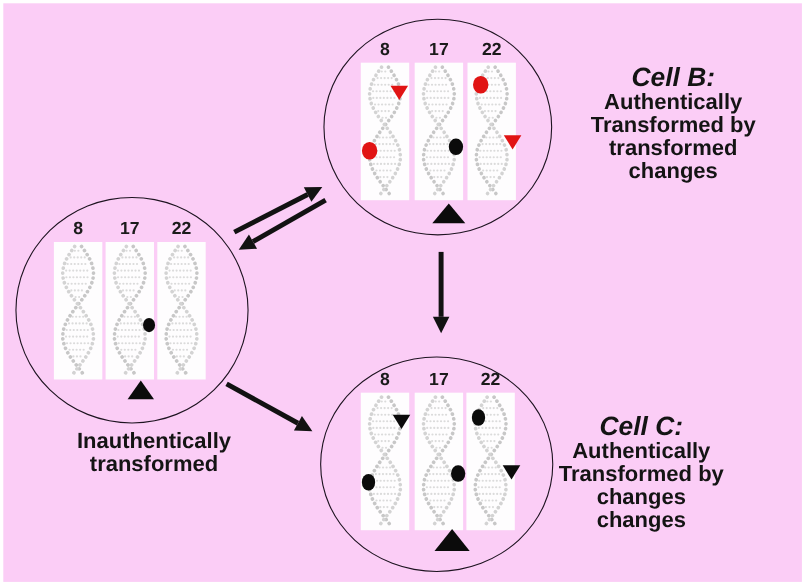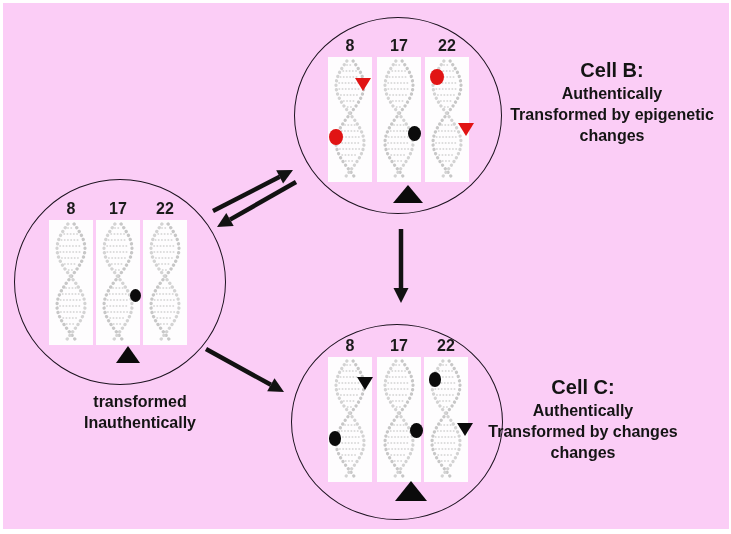--- a/index.html
+++ b/index.html
@@ -17,22 +17,22 @@
   .chrom-label{
     position:absolute;width:44px;height:18px;text-align:center;
     font-size:16px;font-weight:600;color:#1b1b1b;line-height:18px;
   }
   .chrom-box{
     position:absolute;width:44px;height:125px;background:#fefdfe;
   }
   .chrom-box svg{position:absolute;left:0;top:0;}
   .base-tri{position:absolute;width:0;height:0;}
   .caption{position:absolute;text-align:center;color:#141414;}
-  .caption-title{font-size:20px;font-weight:bold;line-height:25px;}
-  .caption-line{font-size:16px;font-weight:bold;line-height:21px;text-align:center;}
+  .caption-title{font-size:24px;font-weight:bold;line-height:25px;font-style:italic;}
+  .caption-line{font-size:20px;font-weight:bold;line-height:21px;text-align:center;}
 </style>
 </head>
 <body>
 
 <div class="canvas">
   <div class="panel" id="panel" style="background: rgb(251, 205, 246);"></div>
 
   <svg id="arrow-layer" viewBox="0 0 731 534">
       <g>
         <line x1="213" y1="211" x2="279.7" y2="176.8" stroke="#121212" stroke-width="4.5"></line>
@@ -119,22 +119,22 @@
         <path d="M14.2,98 L29.8,98" stroke="#dbdbdb" stroke-width="1.9" stroke-linecap="round" stroke-dasharray="0.1 3.1" fill="none"></path>
         <path d="M17.7,104 L26.3,104" stroke="#dbdbdb" stroke-width="1.9" stroke-linecap="round" stroke-dasharray="0.1 3.1" fill="none"></path>
         <path d="M25.1,4L27.3,7L29.3,10L31.2,13L32.8,16L34.1,19L35.1,22L35.7,25L36.0,28L35.9,31L35.4,34L34.5,37L33.3,40L31.8,43L30.0,46L28.0,49L25.8,52L23.5,55L21.2,58L18.9,61L16.7,64L14.7,67L12.8,70L11.2,73L9.9,76L8.9,79L8.3,82L8.0,85L8.1,88L8.6,91L9.5,94L10.7,97L12.2,100L14.0,103L16.0,106L18.2,109L20.5,112L22.8,115L25.1,118L27.3,121" stroke="#c7c7c7" stroke-width="3.3" stroke-linecap="round" stroke-dasharray="0.1 4.4" fill="none"></path>
         <path d="M18.9,4L16.7,7L14.7,10L12.8,13L11.2,16L9.9,19L8.9,22L8.3,25L8.0,28L8.1,31L8.6,34L9.5,37L10.7,40L12.2,43L14.0,46L16.0,49L18.2,52L20.5,55L22.8,58L25.1,61L27.3,64L29.3,67L31.2,70L32.8,73L34.1,76L35.1,79L35.7,82L36.0,85L35.9,88L35.4,91L34.5,94L33.3,97L31.8,100L30.0,103L28.0,106L25.8,109L23.5,112L21.2,115L18.9,118L16.7,121" stroke="#d3d3d3" stroke-width="3.3" stroke-linecap="round" stroke-dasharray="0.1 4.4" fill="none"></path>
       </svg>
     </div>
 
   <div class="base-tri" id="basetri-a" style="left: 116px; top: 345.5px; border-left: 12px solid transparent; border-right: 12px solid transparent; border-bottom: 17px solid rgb(11, 11, 11);"></div>
 
   <div class="caption" style="left:32px;top:391px;width:216px">
+    <div class="caption-line">Inauthentically</div>
     <div class="caption-line">transformed</div>
-    <div class="caption-line">Inauthentically</div>
   </div>
 
   <div class="cell-circle" style="left: 294px; top: 17px; width: 208px; height: 197px; border-color: rgb(29, 19, 32);"></div>
 
   <div class="chrom-label" style="left:328px;top:37px">8</div>
   <div class="chrom-label" style="left:377px;top:37px">17</div>
   <div class="chrom-label" style="left:425px;top:37px">22</div>
 
   <div class="chrom-box" id="box-b-0" style="left:328px;top:57px">
       <svg width="44" height="125" viewBox="0 0 44 125">
@@ -203,21 +203,21 @@
       </svg>
       <div style="position: absolute; width: 13.6px; height: 16px; border-radius: 50%; background: rgb(225, 20, 20); left: 5.08px; top: 12px;"></div>
       <div style="position: absolute; width: 0px; height: 0px; border-left: 8px solid transparent; border-right: 8px solid transparent; border-top: 13.12px solid rgb(225, 20, 20); left: 32.92px; top: 65.94px;"></div>
     </div>
 
   <div class="base-tri" id="basetri-b" style="left: 393px; top: 185px; border-left: 15px solid transparent; border-right: 15px solid transparent; border-bottom: 18px solid rgb(11, 11, 11);"></div>
 
   <div class="caption" style="left:495px;top:58px;width:234px">
     <div class="caption-title">Cell B:</div>
     <div class="caption-line">Authentically</div>
-    <div class="caption-line">Transformed by epigenetic</div>
+    <div class="caption-line">Transformed by transformed</div>
     <div class="caption-line">changes</div>
   </div>
 
   <div class="cell-circle" style="left: 291px; top: 324px; width: 212px; height: 196px; border-color: rgb(29, 19, 32);"></div>
 
   <div class="chrom-label" style="left:328px;top:337px">8</div>
   <div class="chrom-label" style="left:377px;top:337px">17</div>
   <div class="chrom-label" style="left:424px;top:337px">22</div>
 
   <div class="chrom-box" id="box-c-0" style="left:328px;top:357px">

